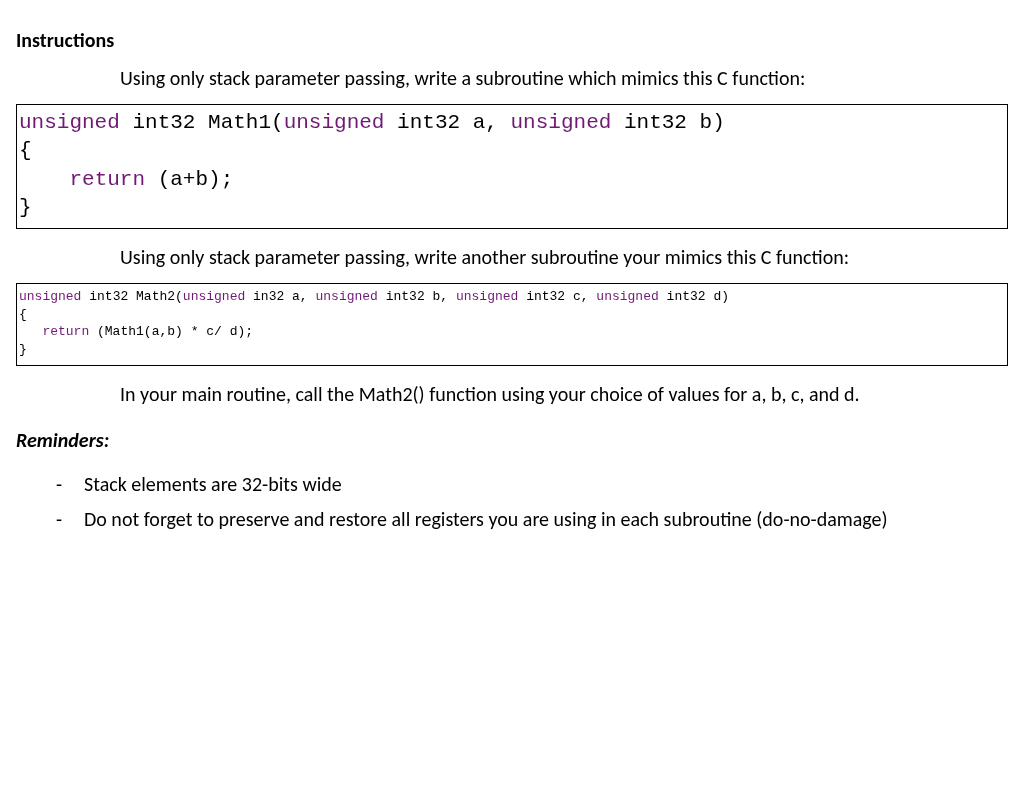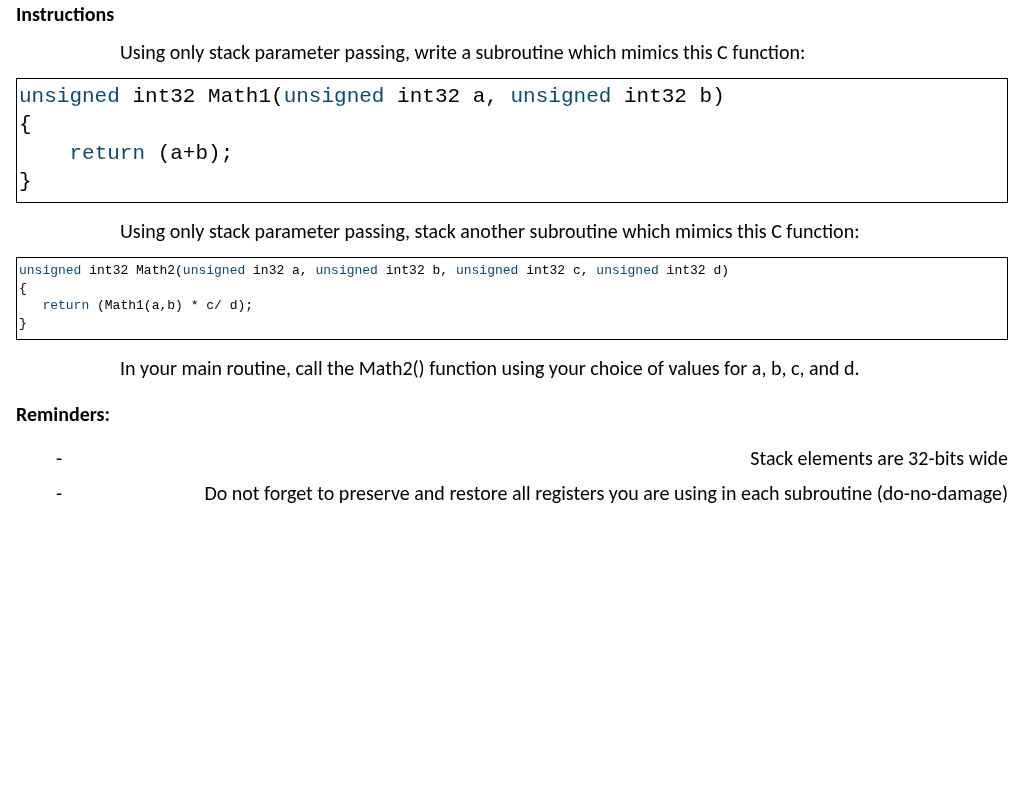--- a/index.html
+++ b/index.html
@@ -5,21 +5,21 @@
   html, body {
     margin: 0;
     padding: 0;
     width: 1024px;
     background: #fff;
     font-family: Calibri, "Segoe UI", Arial, sans-serif;
     font-size: 20px;
     color: #000;
   }
   .page {
-    padding: 2px 16px 24px 16px;
+    padding: 28px 16px 24px 16px;
     box-sizing: border-box;
   }
   .heading {
     font-weight: 700;
     margin: 0 0 14px 0;
   }
   .para {
     margin: 10px 0 14px 104px;
   }
   .codebox {
@@ -28,30 +28,30 @@
     padding: 4px 2px 6px 2px;
     font-family: Consolas, "Courier New", monospace;
     font-size: 21px;
     line-height: 1.35;
     white-space: pre;
     overflow: hidden;
   }
   .codebox2 {
     font-size: 13px;
   }
-  .kw { color: #0c4a6e; }
+  .kw { color: #701a75; }
   .reminders-label {
     font-weight: 700;
     margin: 22px 0 18px 0;
+    font-style: italic;
   }
   ul.reminders {
     list-style: none;
     margin: 0 0 0 40px;
     padding: 0;
-    text-align: right;
   }
   ul.reminders > li {
     position: relative;
     padding-left: 28px;
     margin: 0 0 6px 0;
     line-height: 1.45;
   }
   ul.reminders > li::before {
     content: "-";
     position: absolute;
@@ -83,21 +83,21 @@
 
   <div class="heading">Instructions</div>
 
   <div class="para">Using only stack parameter passing, write a subroutine which mimics this C function:</div>
 
   <div class="codebox"><span class="kw">unsigned</span><span> int32 Math1(</span><span class="kw">unsigned</span><span> int32 a, </span><span class="kw">unsigned</span><span> int32 b)</span>
 <span>{</span>
 <span>    </span><span class="kw">return</span><span> (a+b);</span>
 <span>}</span></div>
 
-  <div class="para">Using only stack parameter passing, stack another subroutine which mimics this C function:</div>
+  <div class="para">Using only stack parameter passing, write another subroutine your mimics this C function:</div>
 
   <div class="codebox codebox2"><span class="kw">unsigned</span><span> int32 Math2(</span><span class="kw">unsigned</span><span> in32 a, </span><span class="kw">unsigned</span><span> int32 b, </span><span class="kw">unsigned</span><span> int32 c, </span><span class="kw">unsigned</span><span> int32 d)</span>
 <span>{</span>
 <span>   </span><span class="kw">return</span><span> (Math1(a,b) * c/ d);</span>
 <span>}</span></div>
 
   <div class="para">In your main routine, call the Math2() function using your choice of values for a, b, c, and d.</div>
 
   <div class="reminders-label"><span class="b">Reminders</span><span>:</span></div>
 

